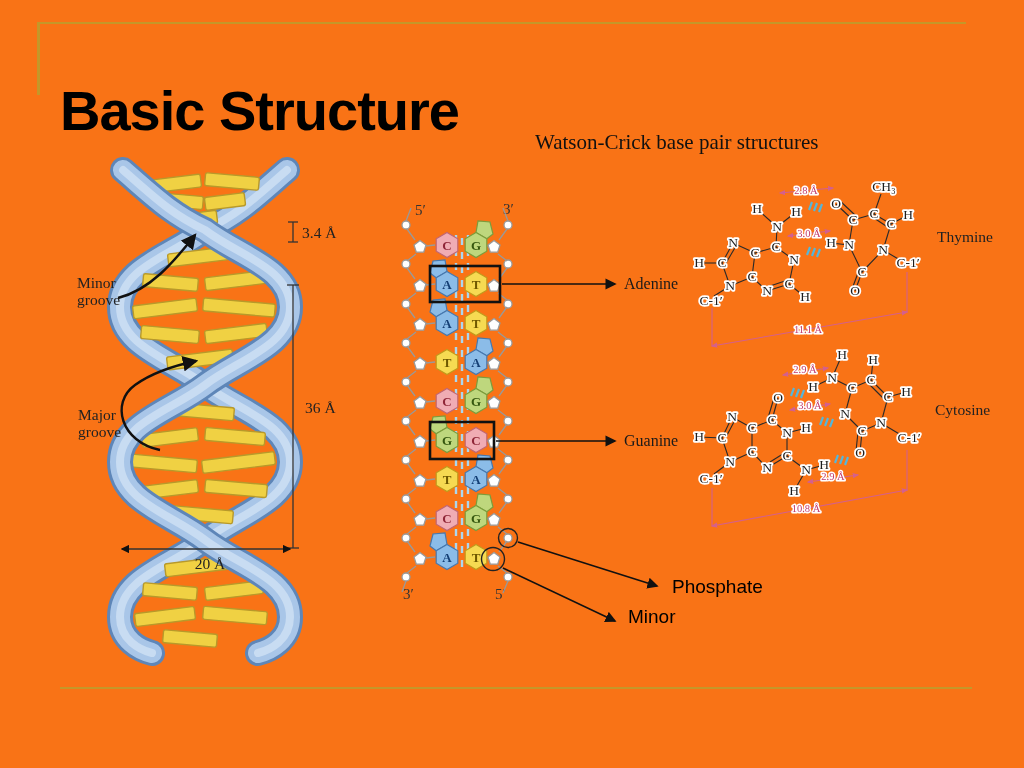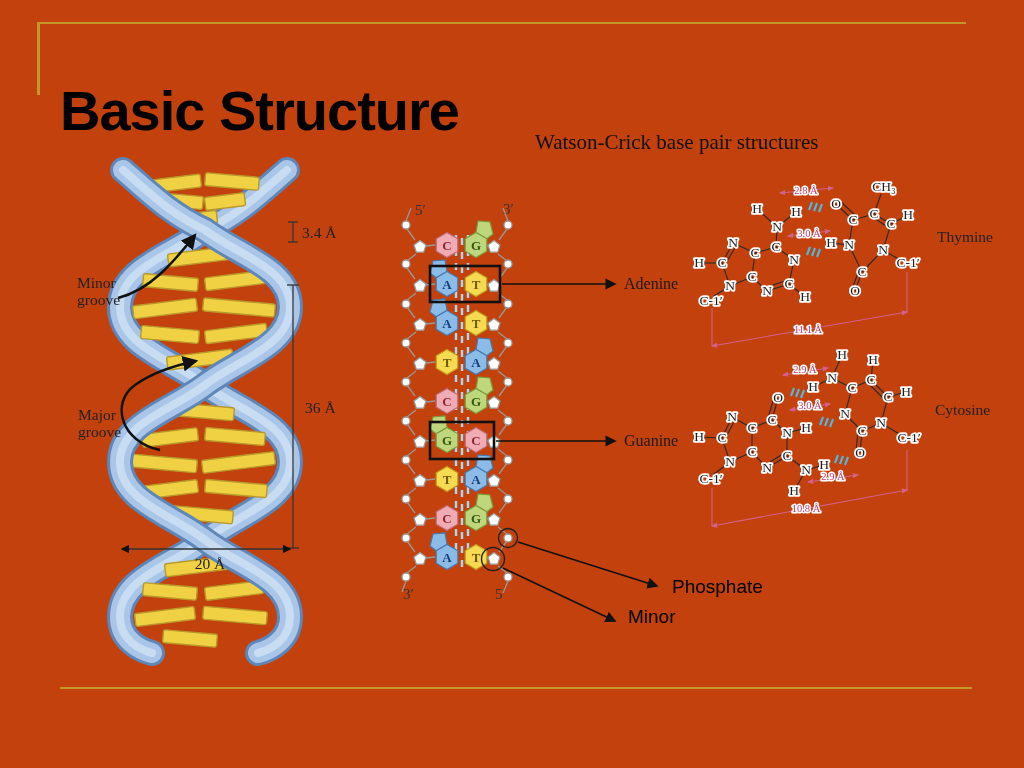--- a/index.html
+++ b/index.html
@@ -1,16 +1,16 @@
 <!DOCTYPE html>
 <html><head>
 <meta charset="utf-8">
 <style>
   html,body{margin:0;padding:0;background:#fff;}
-  .slide{position:relative;width:1024px;height:768px;background:#c2410c;overflow:hidden;
+  .slide{position:relative;width:1024px;height:768px;background:#f97316;overflow:hidden;
          font-family:"Liberation Sans",sans-serif;}
   .rule{position:absolute;background:#C59729;}
   .rule-top{left:37px;top:22px;width:929px;height:2px;}
   .rule-left{left:37px;top:22px;width:3px;height:73px;}
   .rule-bottom{left:60px;top:687px;width:912px;height:2px;}
   .title{position:absolute;left:60px;top:40px;font-size:56px;color:#000;
          font-family:"Liberation Sans",sans-serif;letter-spacing:-1px;}
   .wc-heading{position:absolute;left:535px;top:130px;font-family:"Liberation Serif",serif;
          font-size:21px;color:#111;}
   .pp-label{position:absolute;font-family:"Liberation Sans",sans-serif;font-size:19px;color:#000;}

